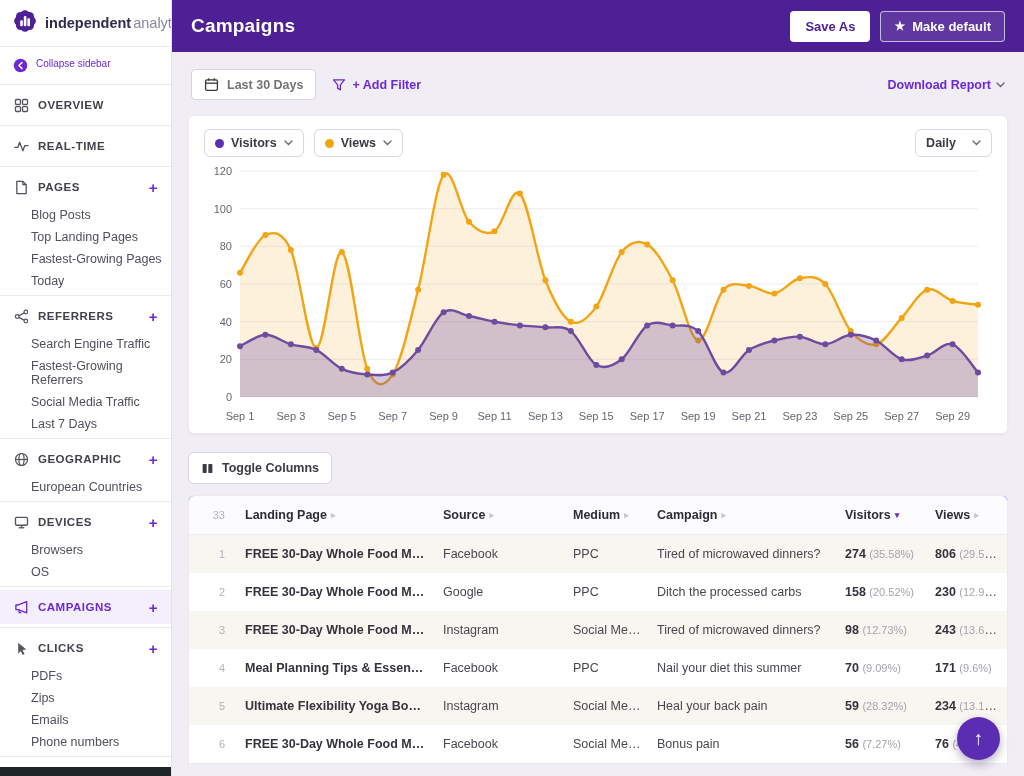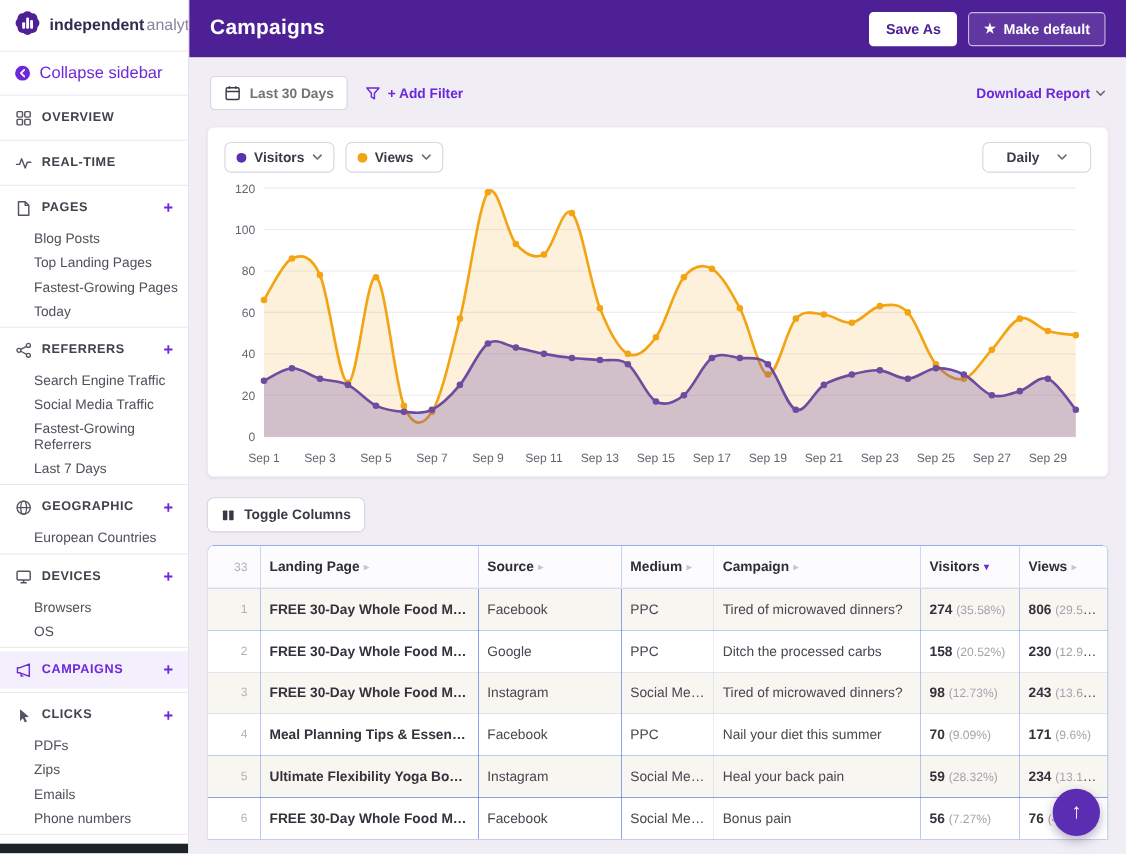--- a/index.html
+++ b/index.html
@@ -10,21 +10,21 @@
   html,body{width:1024px;height:776px;overflow:hidden;}
   body{font-family:"Liberation Sans",sans-serif;background:#f0edf4;color:#3c3844;}
   .app{display:flex;width:1024px;height:776px;}
 
   
   .sidebar{width:172px;min-width:172px;background:#fff;border-right:1px solid #e4e1e9;position:relative;height:776px;overflow:hidden;}
   .logo-row{display:flex;align-items:center;gap:7px;padding:10px 12px;border-bottom:1px solid #eceaf0;height:47px;}
   .logo-text{font-size:14.5px;white-space:nowrap;}
   .logo-text b{color:#332a4e;font-weight:800;}
   .logo-text span{color:#8a849c;font-weight:400;margin-left:2px;}
-  .collapse-row{display:flex;align-items:center;gap:8px;padding:11px 13px;color:var(--accent);font-size:15px;border-bottom:1px solid #eceaf0;cursor:pointer;}
+  .collapse-row{display:flex;align-items:flex-start;gap:8px;padding:11px 13px;color:var(--accent);font-size:10px;border-bottom:1px solid #eceaf0;cursor:pointer;}
   .nav-group{border-bottom:1px solid #eceaf0;padding:3px 0;}
   .nav-item{display:flex;align-items:center;gap:9px;padding:9px 13px;font-size:11.5px;font-weight:700;letter-spacing:.5px;color:#44404c;cursor:pointer;}
   .nav-item.active{background:#f4effc;color:var(--accent);}
   .nav-ico{width:16px;height:16px;display:flex;align-items:center;justify-content:center;color:#57525f;flex:none;}
   .nav-item.active .nav-ico{color:var(--accent);}
   .nav-plus{margin-left:auto;color:var(--accent);font-size:15px;font-weight:600;line-height:1;}
   .nav-sub{padding:4px 8px 4px 31px;font-size:12.5px;color:#524e5a;cursor:pointer;}
   .wp-strip{position:absolute;left:0;bottom:0;width:100%;height:9px;background:#1d2327;}
 
   
@@ -37,21 +37,21 @@
   .btn-makedefault .star{font-size:12px;line-height:1;}
 
   .toolbar{display:flex;align-items:center;gap:16px;padding:17px 19px 15px;}
   .btn-date{display:flex;align-items:center;gap:8px;background:#fff;border:1px solid #d7d3e0;border-radius:4px;padding:7px 12px;font-size:12.5px;font-weight:600;color:#737373;font-family:inherit;cursor:pointer;}
   .btn-filter{display:flex;align-items:center;gap:6px;background:none;border:none;color:var(--accent);font-size:12.5px;font-weight:600;font-family:inherit;cursor:pointer;}
   .link-download{margin-left:auto;color:var(--accent);font-size:12.5px;font-weight:600;display:flex;align-items:center;gap:5px;cursor:pointer;text-decoration:none;}
 
   .chart-card{margin:0 16px 18px;background:#fff;border:1px solid #eceaf1;border-radius:6px;padding:13px 15px 4px;box-shadow:0 1px 2px rgba(31,27,45,.05);}
   .chart-controls{display:flex;align-items:center;gap:10px;margin-bottom:4px;}
   .btn-legend,.btn-interval{display:flex;align-items:center;gap:7px;background:#fff;border:1px solid #d9d5e2;border-radius:6px;padding:6px 10px;font-size:12.5px;color:#3c3844;font-family:inherit;font-weight:600;cursor:pointer;}
-  .btn-interval{margin-left:auto;gap:16px;padding:6px 21px;}
+  .btn-interval{margin-left:auto;gap:16px;padding:6px 10px;}
   .dot{width:9px;height:9px;border-radius:50%;display:inline-block;}
   .chev{color:#6b6775;display:flex;}
   #chart-svg{display:block;width:100%;height:auto;}
   #chart-svg text.ax{font-family:"Liberation Sans",sans-serif;font-size:11px;fill:#67646f;}
 
   .table-toolbar{margin:0 16px 11px;}
   .btn-columns{display:flex;align-items:center;gap:8px;background:#fff;border:1px solid #d7d3e0;border-radius:6px;padding:8px 12px;font-size:12.5px;font-weight:600;color:#3c3844;font-family:inherit;cursor:pointer;}
 
   .table-card{margin:0 16px;background:#1d4ed8;border:1px solid #eceaf1;border-radius:6px 6px 0 0;overflow:hidden;}
   table{width:100%;border-collapse:collapse;table-layout:fixed;}
@@ -154,22 +154,22 @@
                 <circle cx="3.4" cy="8" r="1.9"></circle>
                 <circle cx="12.6" cy="12.8" r="1.9"></circle>
                 <line x1="5.2" y1="7.1" x2="10.9" y2="4.1"></line>
                 <line x1="5.2" y1="8.9" x2="10.9" y2="11.9"></line>
               </svg>
             </span>
             <span class="nav-label">REFERRERS</span>
             <span class="nav-plus">+</span>
           </div>
           <div class="nav-sub">Search Engine Traffic</div>
+          <div class="nav-sub">Fastest-Growing Referrers</div>
           <div class="nav-sub">Social Media Traffic</div>
-          <div class="nav-sub">Fastest-Growing Referrers</div>
           <div class="nav-sub">Last 7 Days</div>
         </div>
         <div class="nav-group">
           <div class="nav-item">
             <span class="nav-ico">
               <svg width="15" height="15" viewBox="0 0 16 16" fill="none" stroke="currentColor" stroke-width="1.3">
                 <circle cx="8" cy="8" r="6.4"></circle>
                 <ellipse cx="8" cy="8" rx="2.8" ry="6.4"></ellipse>
                 <line x1="1.6" y1="8" x2="14.4" y2="8"></line>
               </svg>

